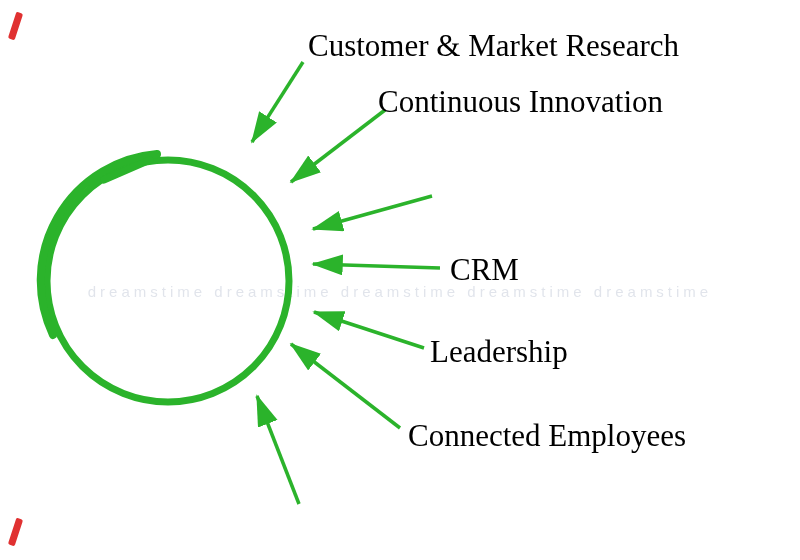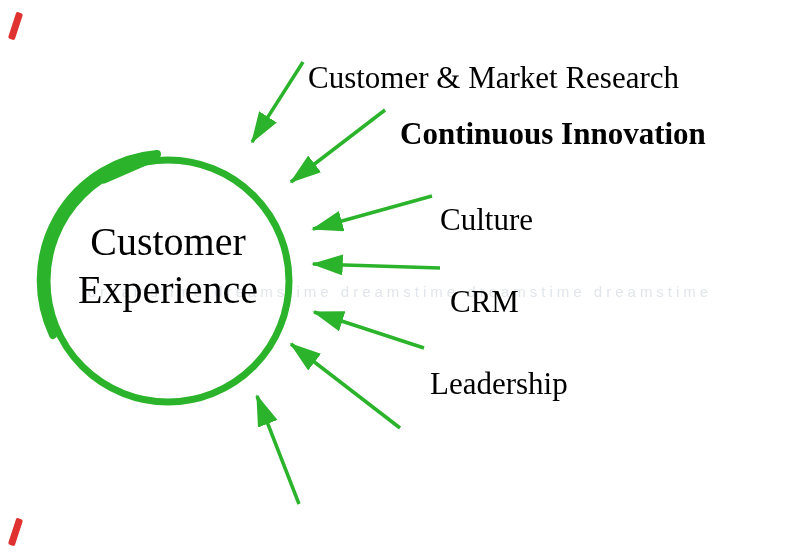--- a/index.html
+++ b/index.html
@@ -17,24 +17,23 @@
     text-align:center;
     color:#000;
     font-size:40px;
     line-height:48px;
   }
   .factor-label{
     position:absolute;
     color:#000;
     font-size:31px;
     white-space:nowrap;
-    margin-top:32px;
   }
   .lbl-0{left:308px;top:28px;}
-  .lbl-1{left:400px;top:84px;font-weight:bold;}
+  .lbl-1{left:378px;top:84px;}
   .lbl-2{left:440px;top:170px;}
   .lbl-3{left:450px;top:252px;}
   .lbl-4{left:430px;top:334px;}
   .lbl-5{left:408px;top:418px;}
   .lbl-6{left:310px;top:492px;}
   .watermark-row{
     position:absolute;
     left:0;top:283px;width:800px;
     text-align:center;
     font-family:"Liberation Sans", sans-serif;
@@ -80,24 +79,20 @@
       <line x1="303" y1="62" x2="252" y2="142" marker-end="url(#ah)"></line>
       <line x1="385" y1="110" x2="291" y2="182" marker-end="url(#ah)"></line>
       <line x1="432" y1="196" x2="313" y2="229" marker-end="url(#ah)"></line>
       <line x1="440" y1="268" x2="313" y2="264" marker-end="url(#ah)"></line>
       <line x1="424" y1="348" x2="314" y2="312" marker-end="url(#ah)"></line>
       <line x1="400" y1="428" x2="291" y2="344" marker-end="url(#ah)"></line>
       <line x1="299" y1="504" x2="257" y2="396" marker-end="url(#ah)"></line>
     </g>
   </svg>
 
-  <div class="center-text">
-    <div>Customer</div>
-    <div>Experience</div>
-  </div>
 
   <div class="factor-label lbl-0">Customer &amp; Market Research</div>
   <div class="factor-label lbl-1">Continuous Innovation</div>
-  <div class="factor-label lbl-2">Culture</div>
   <div class="factor-label lbl-4">Leadership</div>
   <div class="factor-label lbl-3">CRM</div>
+  <div class="factor-label lbl-5">Connected Employees</div>
 
 </div>
 
 </body></html>

